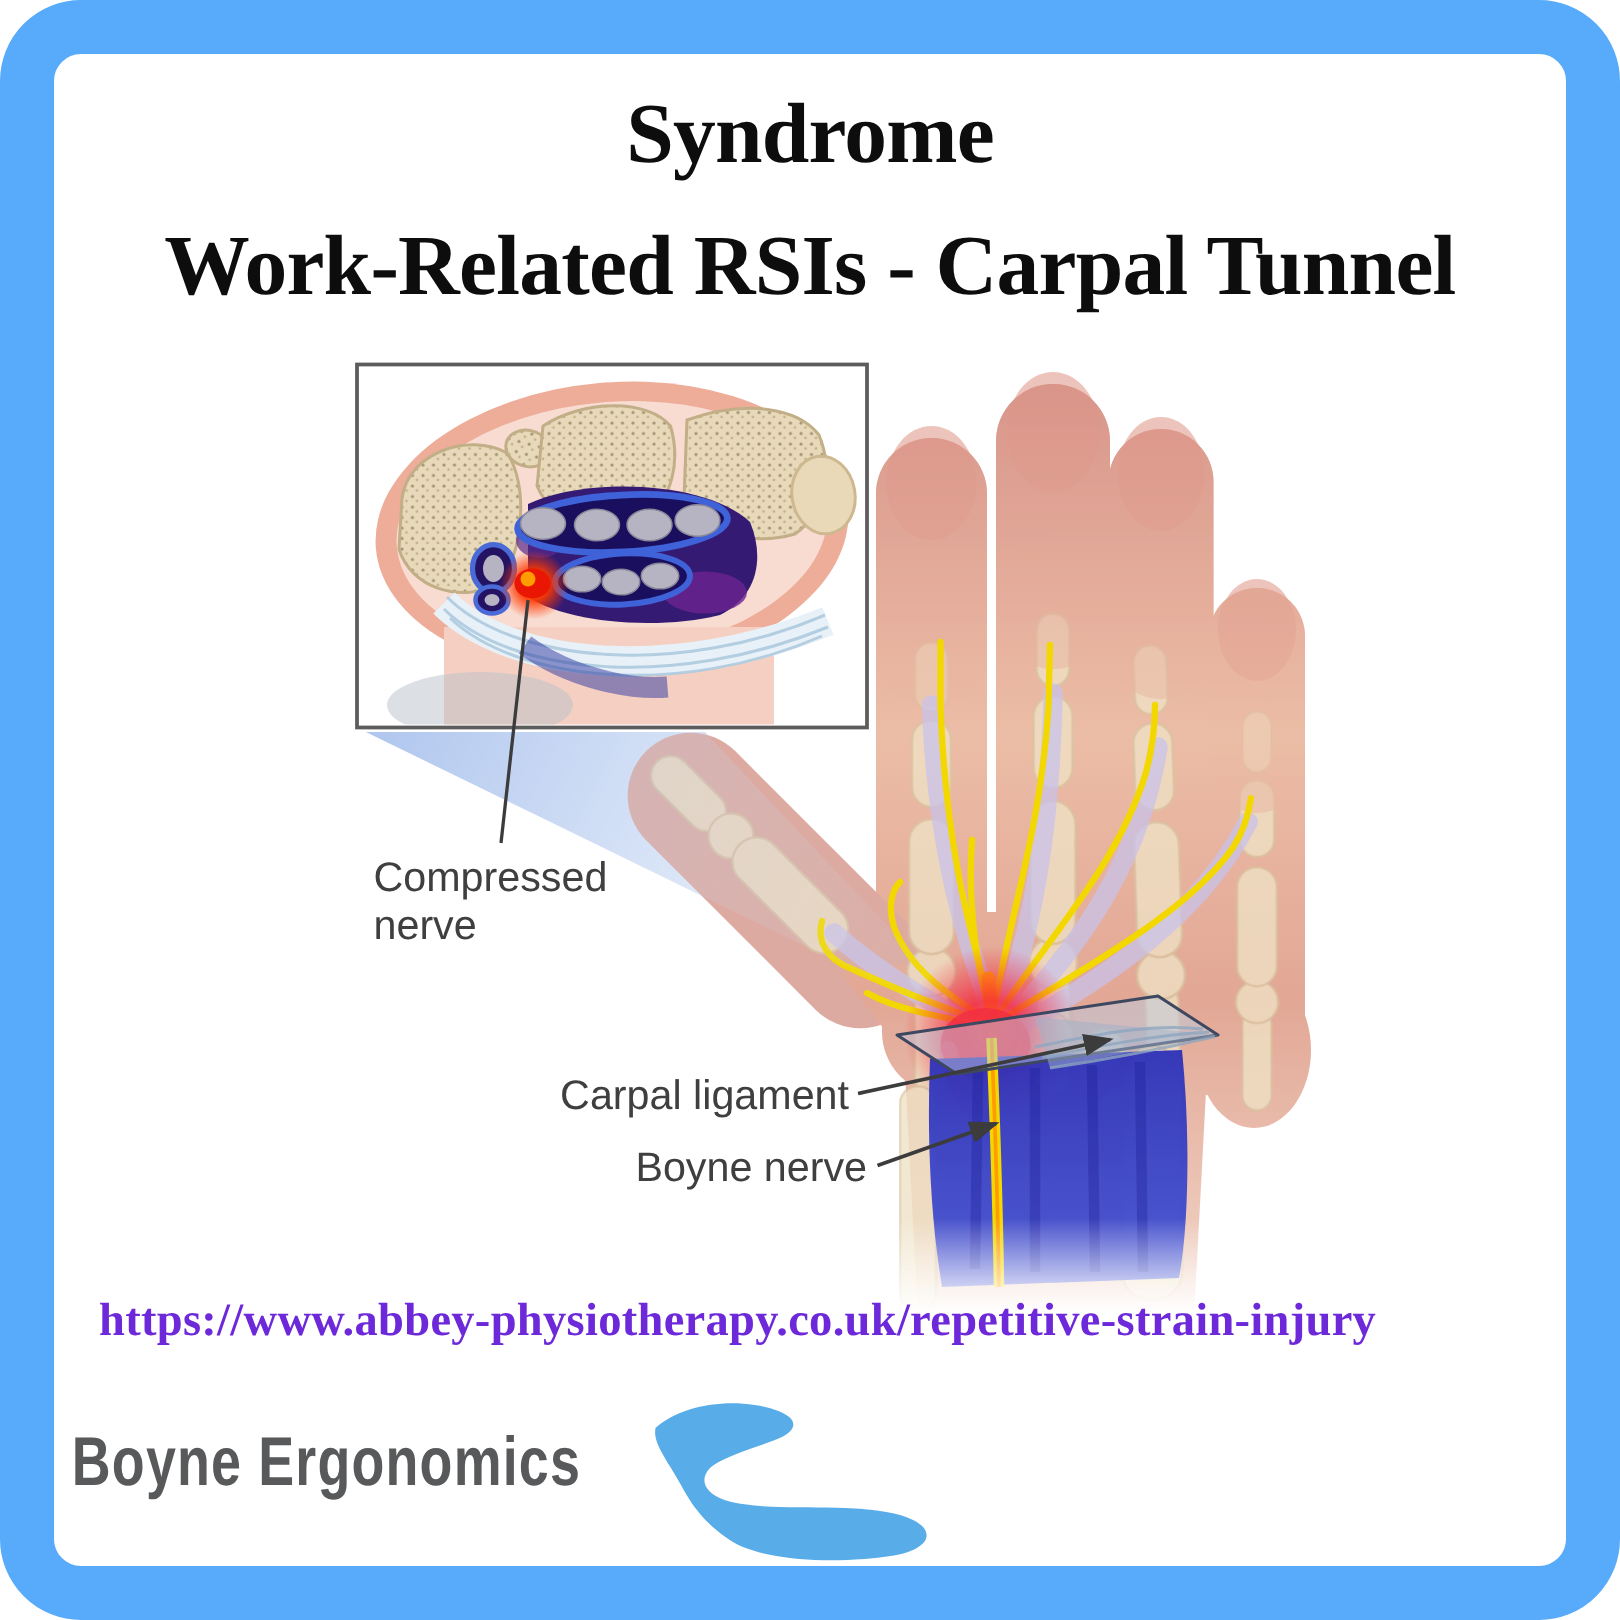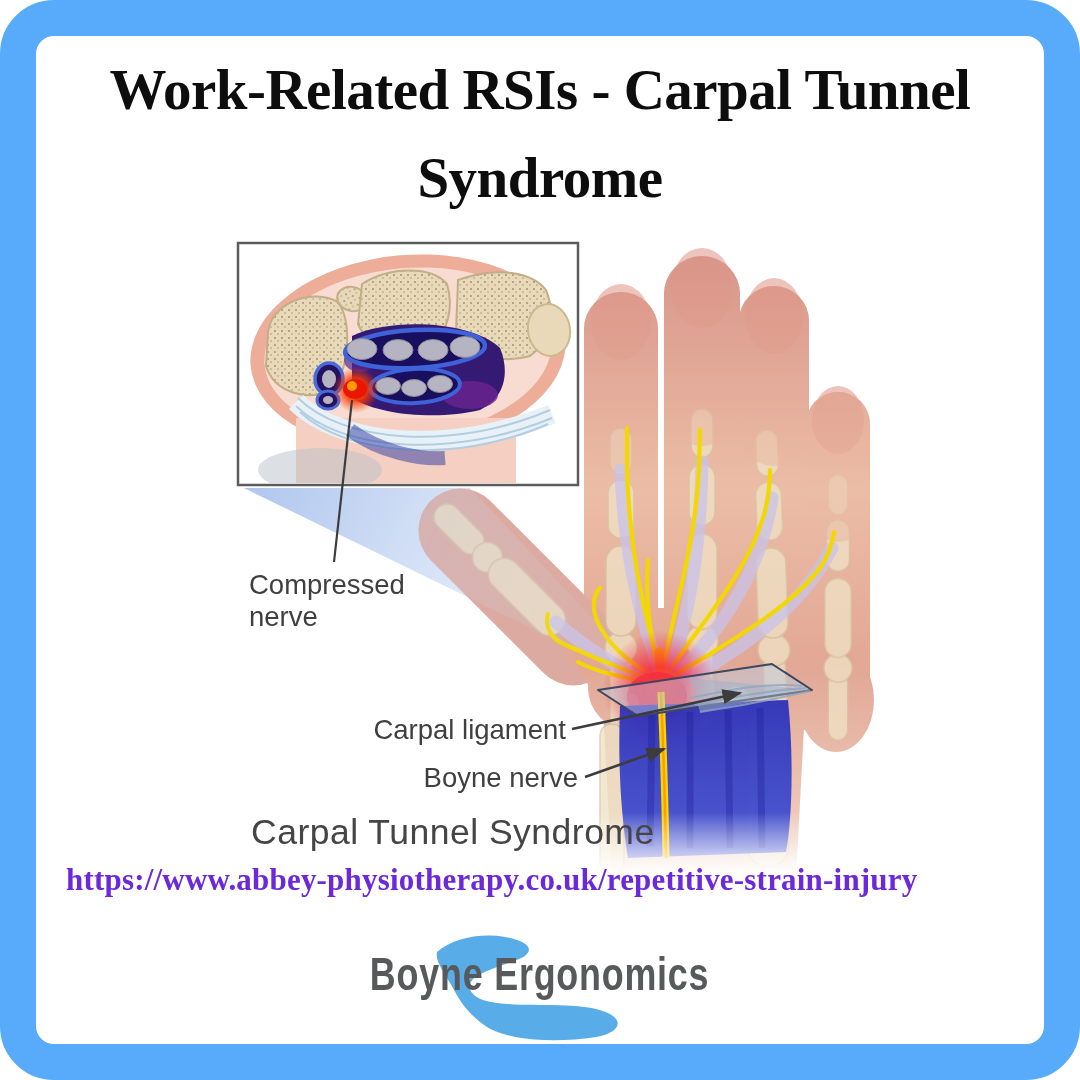--- a/index.html
+++ b/index.html
@@ -18,34 +18,34 @@
   .label{position:absolute;z-index:2;color:var(--label-gray,#3f3f3f);
          font-size:27.5px;line-height:1.16;}
   .label-compressed{left:249px;top:569px;width:170px;text-align:left;}
   .label-ligament{left:340px;top:714px;width:226px;text-align:right;}
   .label-median{left:378px;top:762px;width:200px;text-align:right;}
   .caption{position:absolute;left:251px;top:812px;z-index:2;color:#454545;
            font-size:35.5px;letter-spacing:0.5px;}
   .source-url{position:absolute;left:66px;top:862px;z-index:3;
               font-family:"Liberation Serif",serif;font-weight:700;font-size:31px;
               color:#6d28d9;letter-spacing:0.2px;white-space:nowrap;}
-  .logo-text{position:absolute;left:0;right:0;top:947px;text-align:center;z-index:3;}
+  .logo-text{position:absolute;left:0;right:0;top:947px;z-index:3;}
   .logo-text span{display:inline-block;transform:scaleX(0.78);transform-origin:center;
               font-weight:700;font-size:46px;color:var(--logo-gray,#58595b);letter-spacing:1px;}
 </style>
 </head>
 <body>
 
 <div class="canvas">
 
   <div class="frame"></div>
 
   <div class="title">
+    <div>Syndrome</div>
     <div>Work-Related RSIs - Carpal Tunnel</div>
-    <div>Syndrome</div>
   </div>
 
   <svg class="artwork" width="1080" height="1080" viewBox="0 0 1080 1080">
     <defs>
       <linearGradient id="skinv" x1="0" y1="250" x2="0" y2="880" gradientUnits="userSpaceOnUse">
         <stop offset="0" stop-color="#d8958a"></stop>
           <stop offset="0.38" stop-color="#ecbda6"></stop>
         <stop offset="0.66" stop-color="#e2a795"></stop>
           <stop offset="1" stop-color="#f2d7c9"></stop>
       </linearGradient>
@@ -254,21 +254,20 @@
                C499,967 482,971 473,979 C466,987 470,995 483,1000
                C512,1009 560,1001 596,1009 C626,1016 624,1032 596,1037
                C550,1044 505,1039 487,1027 C469,1015 461,1003 454,990
                C444,972 435,962 437,952 Z" fill="var(--river-blue,#58ade8)"></path>
     </g>
   </svg>
 
   <div class="label label-compressed">Compressed nerve</div>
   <div class="label label-ligament">Carpal ligament</div>
   <div class="label label-median">Boyne nerve</div>
-  <div class="caption">Carpal Tunnel Syndrome</div>
 
   <div class="source-url">https://www.abbey-physiotherapy.co.uk/repetitive-strain-injury</div>
 
   <div class="logo-text">
     <span>Boyne Ergonomics</span>
   </div>
 
 </div>
 
 </body></html>

